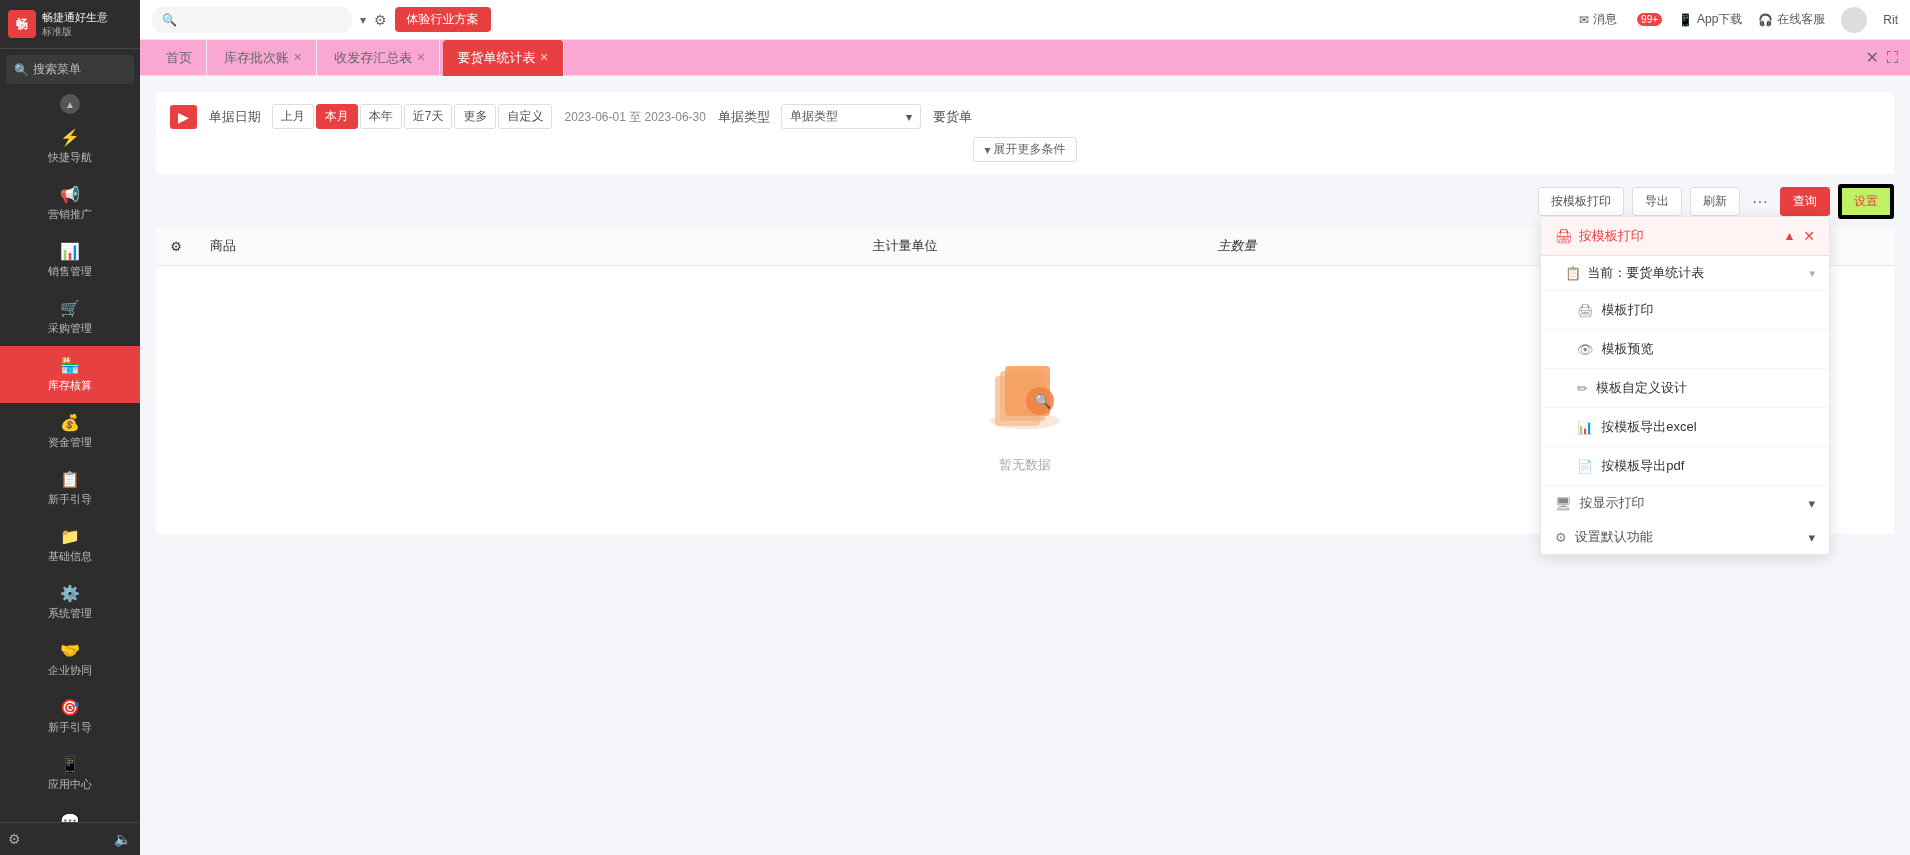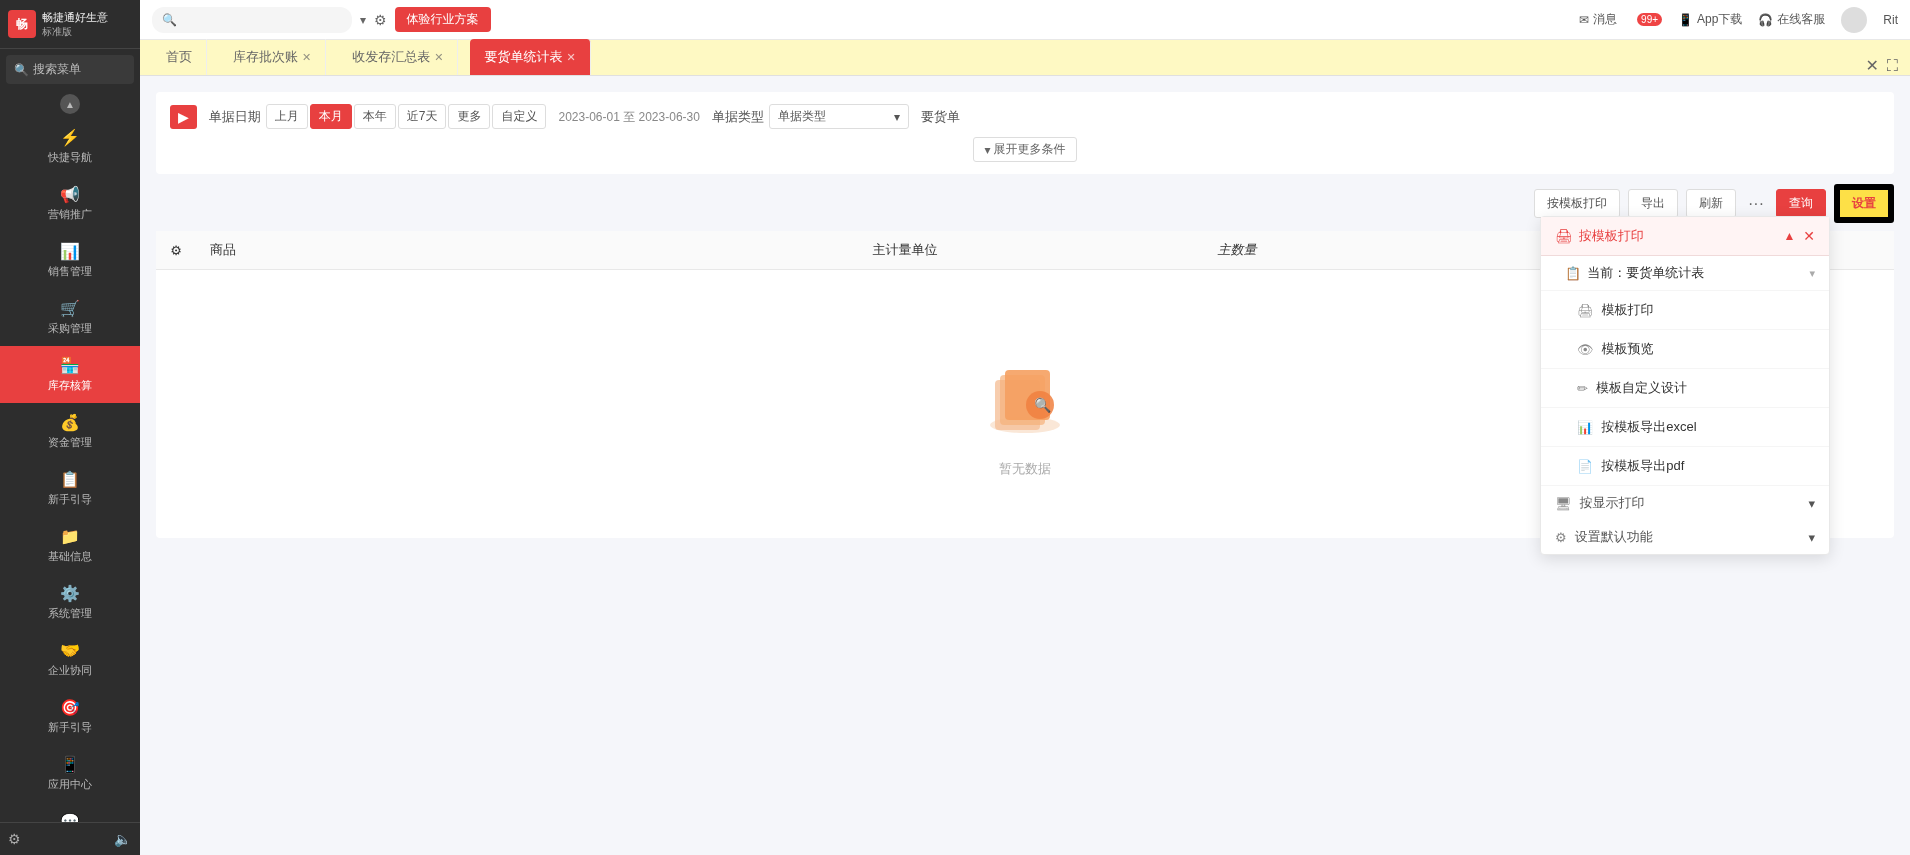--- a/index.html
+++ b/index.html
@@ -33,52 +33,52 @@
     .topbar-dropdown { display: flex; align-items: center; gap: 3px; color: #666; cursor: pointer; font-size: 12px; }
     .topbar-gear { font-size: 14px; color: #666; cursor: pointer; }
     .topbar-trial { background: #e84040; color: white; border: none; border-radius: 4px; padding: 4px 12px; font-size: 12px; cursor: pointer; }
     .topbar-right { margin-left: auto; display: flex; align-items: center; gap: 16px; }
     .topbar-right-item { display: flex; align-items: center; gap: 4px; color: #555; font-size: 12px; cursor: pointer; }
     .badge { background: #ef4444; color: white; border-radius: 8px; padding: 1px 4px; font-size: 10px; margin-left: 16px; }
     .topbar-avatar { width: 26px; height: 26px; background: #ddd; border-radius: 50%; }
     .topbar-username { font-size: 12px; color: #555; }
 
     
-    .tabbar { height: 36px; background: #fef9c3; display: flex; align-items: flex-end; padding: 0 12px; border-bottom: 1px solid #e0e0e0; gap: 12px; }
+    .tabbar { height: 36px; background: #f9a8d4; display: flex; align-items: center; padding: 0 12px; border-bottom: 1px solid #e0e0e0; gap: 3px; }
     .tab { display: flex; align-items: center; gap: 4px; padding: 0 14px; height: 36px; font-size: 13px; color: #666; cursor: pointer; border-right: 1px solid #eee; white-space: nowrap; }
     .tab.active { background: #e84040; color: white; border-radius: 4px 4px 0 0; }
     .tab .close-btn { font-size: 11px; opacity: 0.7; }
     .tab.active .close-btn { color: white; }
     .tabbar-actions { margin-left: auto; display: flex; align-items: center; gap: 8px; }
     .tabbar-action-btn { font-size: 16px; color: #666; cursor: pointer; }
 
     
     .content { flex: 1; overflow: auto; position: relative; background: #f5f6fa; }
     .page-container { padding: 16px; }
     .page-title { font-size: 18px; font-weight: bold; color: #333; margin-bottom: 14px; }
 
     
     .filter-card { background: #fff; border-radius: 4px; padding: 12px 14px; margin-bottom: 10px; }
     .filter-row { display: flex; align-items: center; gap: 12px; flex-wrap: wrap; }
-    .filter-item { display: flex; align-items: center; gap: 5px; }
+    .filter-item { display: flex; align-items: center; gap: 11px; }
     .filter-label { color: #555; font-size: 13px; white-space: nowrap; }
     .filter-btn-group { display: flex; gap: 2px; }
     .filter-btn { padding: 3px 8px; border: 1px solid #ddd; border-radius: 3px; background: #fff; font-size: 12px; color: #555; cursor: pointer; }
     .filter-btn.active { background: #e84040; color: white; border-color: #e84040; }
     .filter-date { font-size: 12px; color: #888; margin-top: 2px; }
     .filter-select { display: flex; align-items: center; gap: 4px; border: 1px solid #ddd; border-radius: 3px; padding: 3px 8px; background: #fff; min-width: 140px; font-size: 12px; color: #555; cursor: pointer; }
     .filter-expand { display: flex; align-items: center; gap: 3px; color: #666; font-size: 12px; cursor: pointer; border: 1px solid #ddd; border-radius: 3px; padding: 3px 10px; background: #fff; }
     .filter-expand-row { display: flex; justify-content: center; margin-top: 8px; }
     .filter-left-btn { background: #e84040; color: white; border: none; border-radius: 3px; padding: 4px 8px; cursor: pointer; font-size: 14px; }
 
     
     .toolbar { display: flex; align-items: center; justify-content: flex-end; gap: 8px; margin-bottom: 8px; }
     .toolbar-btn { display: flex; align-items: center; gap: 3px; padding: 5px 12px; border: 1px solid #ddd; border-radius: 3px; background: #fff; font-size: 12px; color: #555; cursor: pointer; }
     .toolbar-btn.primary { background: #e84040; color: white; border-color: #e84040; }
-    .toolbar-btn.setting { background: #fde047; border: 6px solid #000000; color: #e84040; font-weight: bold; }
+    .toolbar-btn.setting { background: #bef264; border: 4px solid #000000; color: #e84040; }
     .toolbar-dots { color: #666; font-size: 16px; cursor: pointer; padding: 4px; }
 
     
     .table-card { background: #fff; border-radius: 4px; }
     .table-header { display: flex; align-items: center; background: #fafafa; border-bottom: 1px solid #e8e8e8; padding: 10px 0; }
     .table-col { padding: 0 14px; font-size: 13px; color: #333; font-weight: 500; }
     .table-col.settings-col { width: 40px; text-align: center; }
     .table-col.product-col { flex: 2; }
     .table-col.unit-col { flex: 1; }
     .table-col.qty-col { flex: 1; font-style: italic; }

